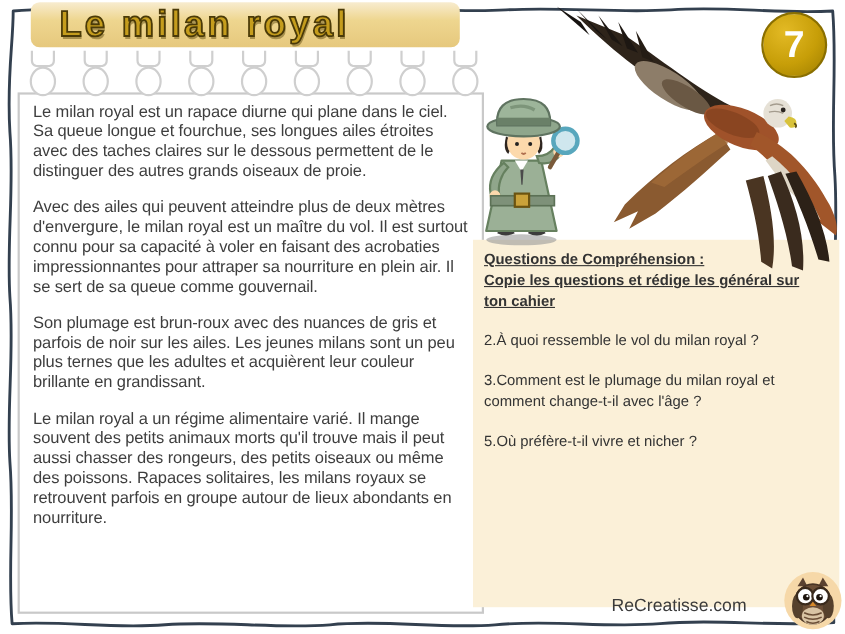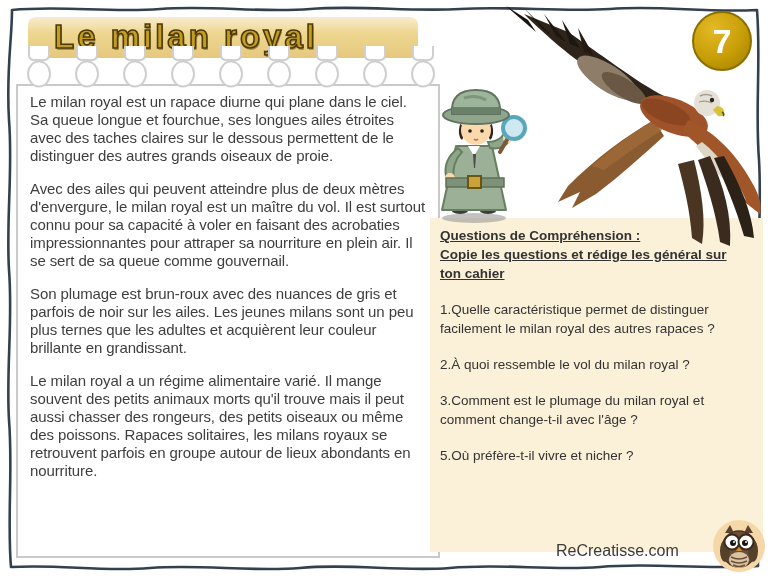--- a/index.html
+++ b/index.html
@@ -3,21 +3,21 @@
 <meta charset="utf-8">
 <style>
   html,body{margin:0;padding:0;background:#ffffff;}
   body{font-family:"Liberation Sans", sans-serif; -webkit-font-smoothing:antialiased;}
   .stage{position:relative;width:768px;height:576px;background:#ffffff;overflow:hidden;}
 
   
   .wavy-border{position:absolute;left:0;top:0;z-index:1;pointer-events:none;}
 
   
-  .banner{position:absolute;left:28px;top:17px;width:390px;height:41px;z-index:2;
+  .banner{position:absolute;left:28px;top:2px;width:390px;height:41px;z-index:2;
     border-radius:8px;
     background:linear-gradient(#f8ecd0 0%, #eed68f 40%, #e6c87d 100%);}
   .banner-title{position:absolute;left:26px;top:1px;font-size:33px;font-weight:bold;
     letter-spacing:3px;color:#c59d1d;
     -webkit-text-stroke:1.6px #4a3a08;
     text-shadow:1px 2px 0 rgba(88,68,8,.45);}
 
   
   .badge{position:absolute;left:692px;top:11px;width:56px;height:56px;border-radius:50%;z-index:6;
     background:radial-gradient(circle at 35% 28%, #e3ba25 0%, #c79e08 55%, #9d7d00 100%);
@@ -111,21 +111,20 @@
       <p>Avec des ailes qui peuvent atteindre plus de deux mètres d'envergure, le milan royal est un maître du vol. Il est surtout connu pour sa capacité à voler en faisant des acrobaties impressionnantes pour attraper sa nourriture en plein air. Il se sert de sa queue comme gouvernail.</p>
       <p>Son plumage est brun-roux avec des nuances de gris et parfois de noir sur les ailes. Les jeunes milans sont un peu plus ternes que les adultes et acquièrent leur couleur brillante en grandissant.</p>
       <p>Le milan royal a un régime alimentaire varié. Il mange souvent des petits animaux morts qu'il trouve mais il peut aussi chasser des rongeurs, des petits oiseaux ou même des poissons. Rapaces solitaires, les milans royaux se retrouvent parfois en groupe autour de lieux abondants en nourriture.</p>
     </div>
   </div>
 
   <div class="questions-panel">
     <p class="q-head">Questions de Compréhension :</p>
     <p class="q-head">Copie les questions et rédige les général sur ton cahier</p>
     <div class="q-list">
-      <p>1.Quelle caractéristique permet de distinguer facilement le milan royal des autres rapaces ?</p>
       <p>2.À quoi ressemble le vol du milan royal ?</p>
       <p>3.Comment est le plumage du milan royal et comment change-t-il avec l'âge ?</p>
       <p>5.Où préfère-t-il vivre et nicher ?</p>
     </div>
   </div>
 
   <svg class="bird" width="262" height="246" viewBox="0 0 262 246">
 
     <path d="M152,102 C118,90 78,62 48,36 C38,27 28,18 20,10 L64,28 C94,48 132,78 160,92 Z" fill="#2e241a"></path>
     <polygon points="24,16 2,2 32,28" fill="#171310"></polygon>

